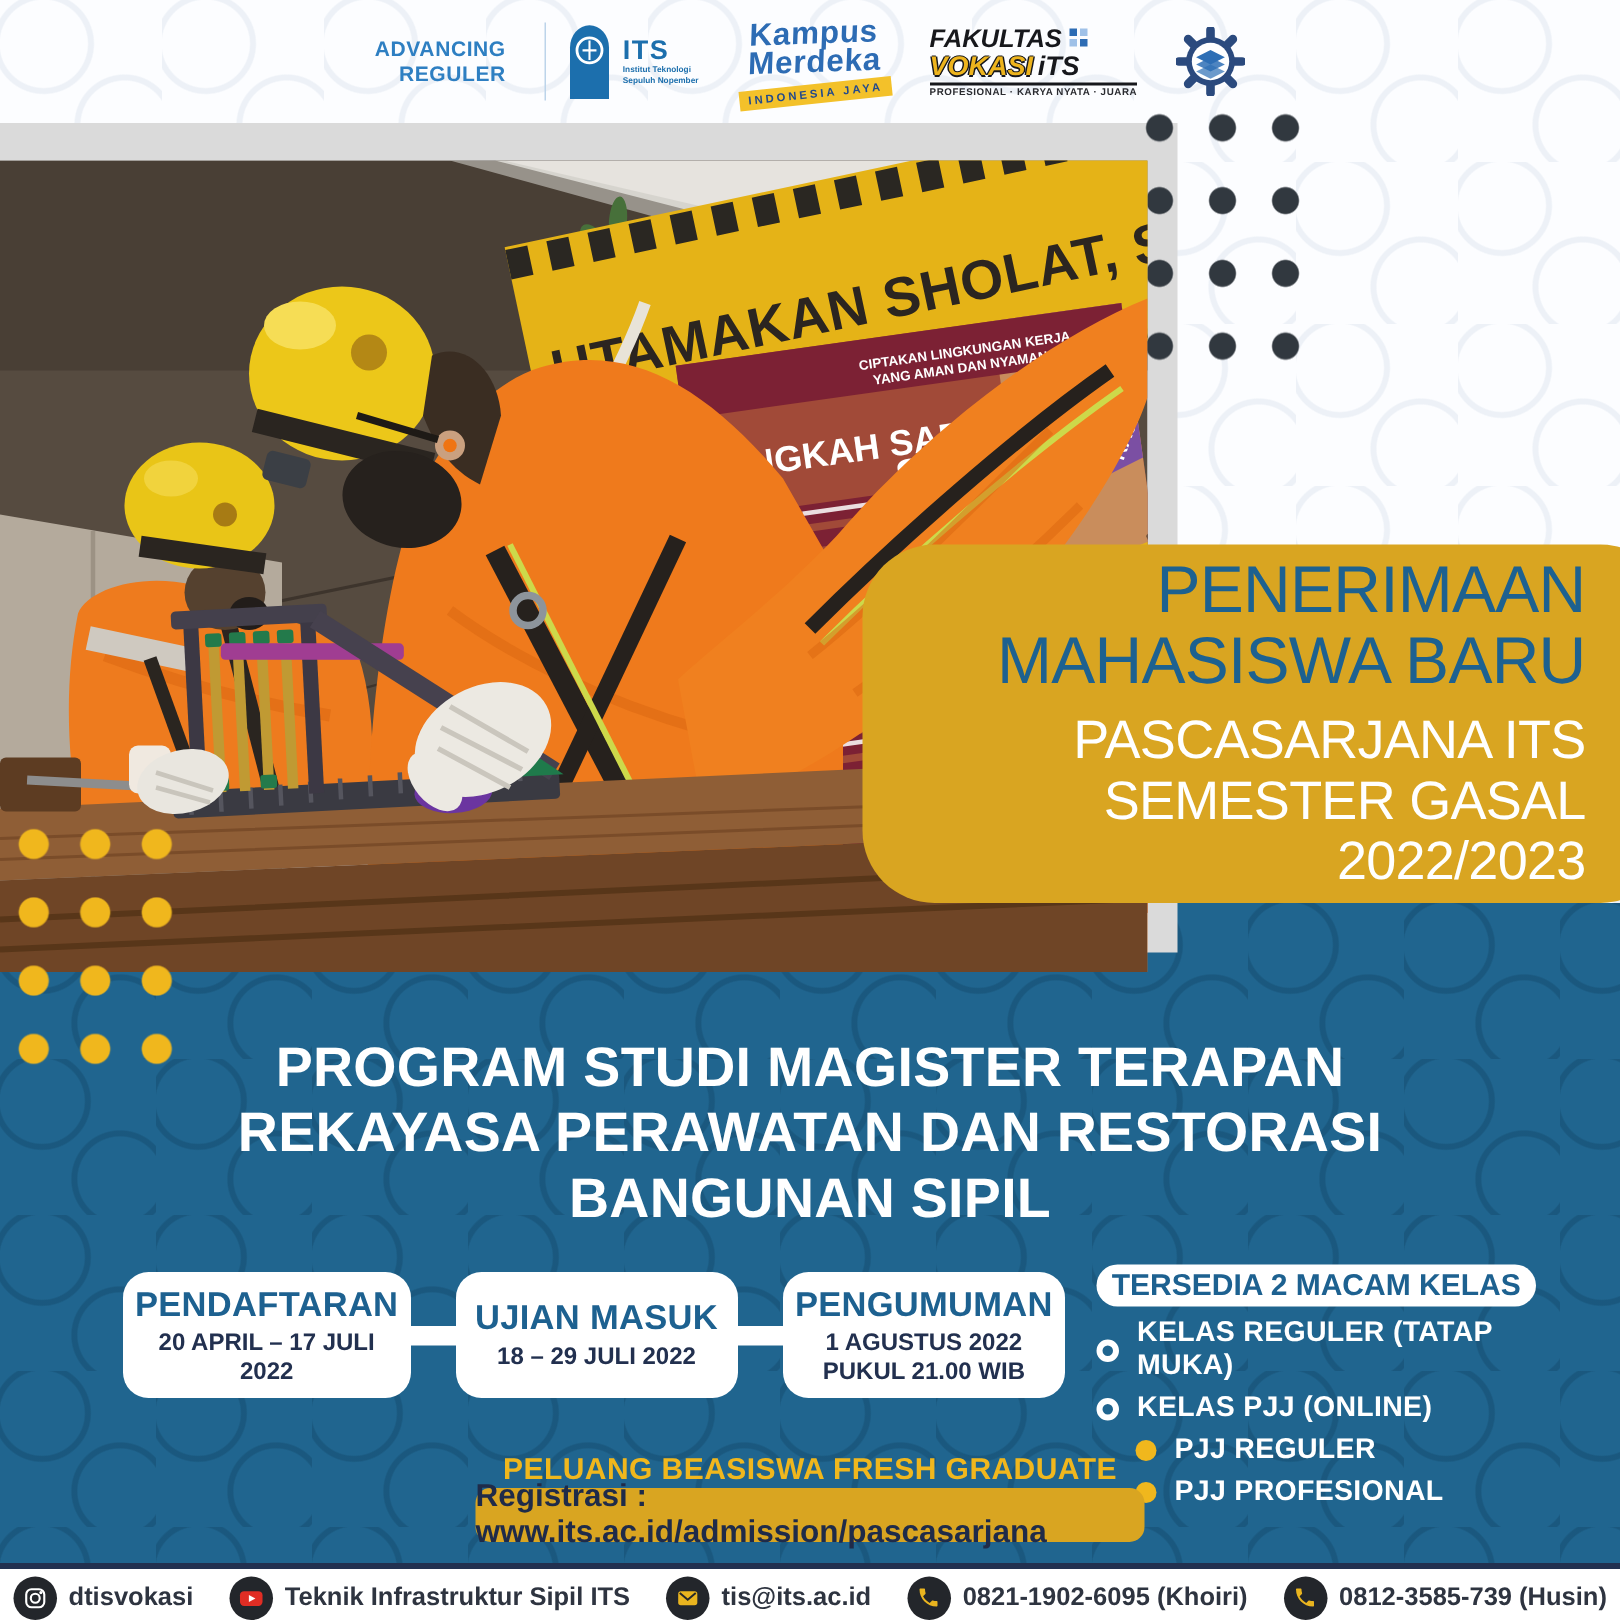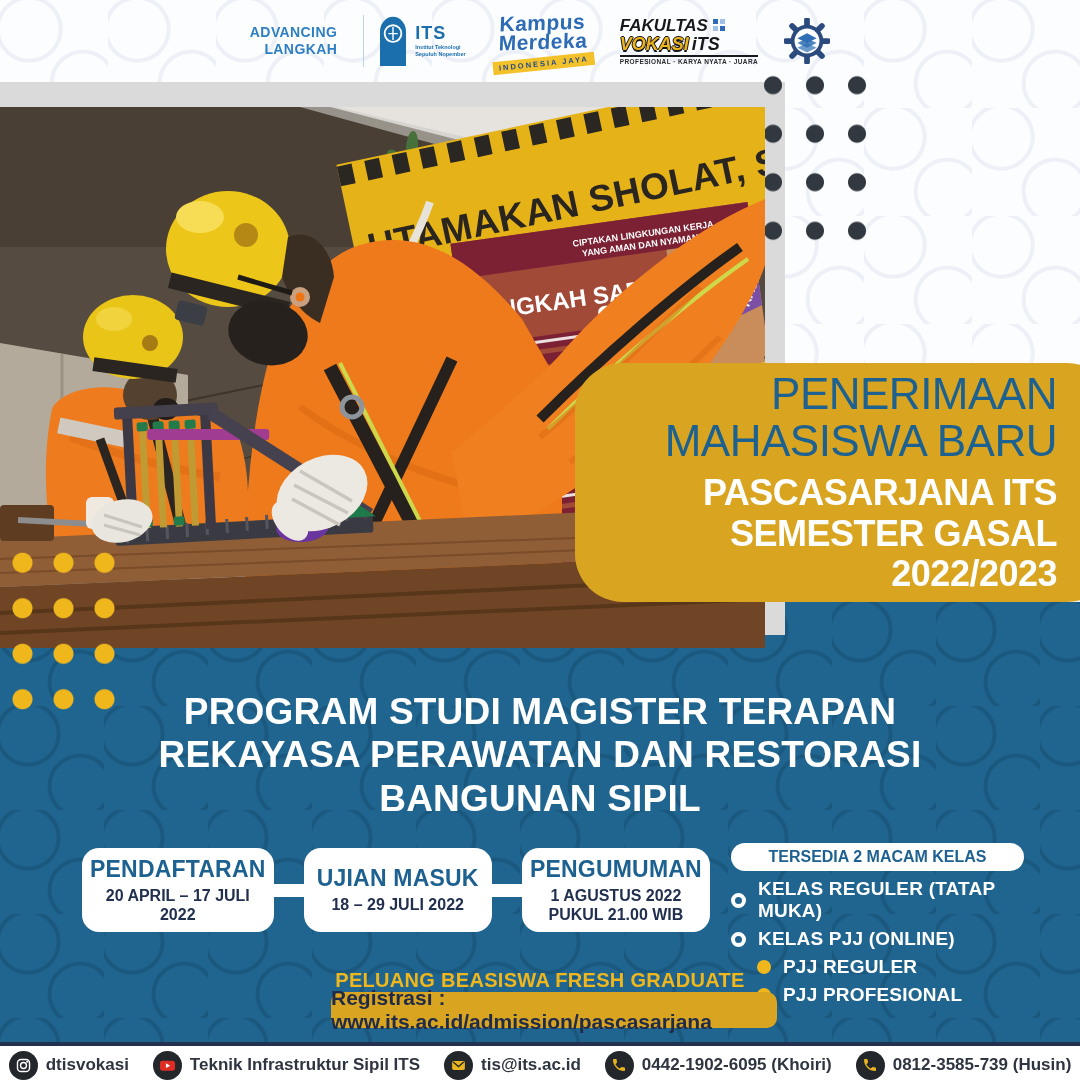--- a/index.html
+++ b/index.html
@@ -38,21 +38,21 @@
     background-image:radial-gradient(circle, #31383f 8.5px, rgba(0,0,0,0) 9.5px);
     background-size:42px 48.5px;background-position:0 0;}
   .photo-wrap{left:0;top:107px;width:765px;height:541px;}
   svg text{font-family:"Liberation Sans",sans-serif;}
 
   
   .banner{left:575px;top:363px;width:540px;height:239px;border-radius:48px;background:#d9a521;
     display:flex;flex-direction:column;justify-content:center;align-items:flex-end;
     padding-right:58px;box-sizing:border-box;text-align:right;}
   .banner-l12{font-size:44px;font-weight:400;color:#1d6190;line-height:1.07;letter-spacing:-.5px;}
-  .banner-l34{font-size:36px;font-weight:700;color:#ffffff;line-height:1.13;letter-spacing:-.5px;}
+  .banner-l34{font-size:36px;font-weight:400;color:#ffffff;line-height:1.13;letter-spacing:-.5px;}
   .banner-gap{height:9px;}
 
   
   .blue{left:0;top:602px;width:1080px;height:440px;
     background-color:#20658f;
     background-image:
       radial-gradient(circle at 27% 27%, rgba(0,0,0,0) 28px, rgba(22,80,116,.6) 29px, rgba(22,80,116,.6) 32px, rgba(0,0,0,0) 33px),
       radial-gradient(circle at 77% 77%, rgba(0,0,0,0) 28px, rgba(22,80,116,.6) 29px, rgba(22,80,116,.6) 32px, rgba(0,0,0,0) 33px);
     background-size:104px 104px;}
   .yellow-dots{left:2px;top:540px;width:124px;height:183px;
@@ -62,27 +62,27 @@
     font-size:37px;font-weight:800;line-height:1.17;letter-spacing:.2px;}
   .wave{left:84px;top:816px;font-size:26px;font-weight:800;font-style:italic;color:#f0b71d;letter-spacing:.3px;}
   .timeline{left:82px;top:848px;width:628px;display:flex;align-items:stretch;}
   .tbox{background:#fff;border-radius:17px;min-height:84px;box-sizing:border-box;
     display:flex;flex-direction:column;justify-content:center;align-items:center;padding:6px 8px;flex:1;}
   .tbox-title{font-size:23px;font-weight:800;color:#1d6190;letter-spacing:.2px;}
   .tbox-date{font-size:16px;font-weight:700;color:#22304f;margin-top:4px;line-height:1.15;text-align:center;}
   .tlink{width:30px;height:13px;background:#fff;align-self:center;flex:0 0 auto;}
   .classes{left:731px;top:843px;width:312px;}
   .cls-pill{background:#fff;border-radius:14px;height:28px;display:flex;align-items:center;justify-content:center;
-    font-size:16px;font-weight:800;color:#1d6190;margin-bottom:7px;width:293px;box-sizing:border-box;}
+    font-size:20px;font-weight:800;color:#1d6190;margin-bottom:7px;width:293px;box-sizing:border-box;}
   .cls-row{display:flex;align-items:center;gap:12px;margin-bottom:6px;color:#fff;font-size:19px;font-weight:700;letter-spacing:.2px;}
   .ring{width:7px;height:7px;border:4px solid #fff;border-radius:50%;flex:0 0 auto;}
   .cls-sub{margin-left:26px;}
   .dot{width:14px;height:14px;border-radius:50%;background:#f0b71d;flex:0 0 auto;}
   .scholar{left:0;top:969px;width:1080px;text-align:center;font-size:20px;font-weight:800;color:#f0b71d;letter-spacing:.3px;}
-  .regbar{left:331px;top:992px;width:446px;height:36px;background:#d9a521;border-radius:10px;
+  .regbar{left:317px;top:992px;width:446px;height:36px;background:#d9a521;border-radius:10px;
     display:flex;align-items:center;justify-content:center;font-size:21px;font-weight:700;color:#1f2b49;cursor:pointer;}
 
   
   .footer{left:0;top:1042px;width:1080px;height:42px;background:#fff;border-top:4px solid #223150;box-sizing:border-box;
     display:flex;align-items:center;justify-content:center;gap:24px;}
   .f-item{display:flex;align-items:center;gap:8px;font-size:17px;font-weight:700;color:#2e3440;cursor:pointer;}
   .f-ico{width:29px;height:29px;border-radius:50%;background:#23262b;display:flex;align-items:center;justify-content:center;flex:0 0 auto;}
 </style>
 </head>
 <body>
@@ -302,21 +302,21 @@
     <div class="banner-l12">PENERIMAAN</div>
     <div class="banner-l12">MAHASISWA BARU</div>
     <div class="banner-gap"></div>
     <div class="banner-l34">PASCASARJANA ITS</div>
     <div class="banner-l34">SEMESTER GASAL 2022/2023</div>
   </div>
 
   <div class="abs header">
     <div class="adv">
       <div>ADVANCING</div>
-      <div>LANGKAH</div>
+      <div>REGULER</div>
     </div>
     <div class="its-lockup">
       <svg width="30" height="52" viewBox="0 0 30 56">
         <path d="M1,18 a14,16 0 0 1 28,0 V55 H1 Z" fill="#1c6fad"></path>
         <circle cx="15" cy="20" r="9" fill="none" stroke="#ffffff" stroke-width="2"></circle>
         <path d="M15,13 V27 M10,20 H20" stroke="#ffffff" stroke-width="1.5"></path>
       </svg>
       <div class="its-text">
         <div class="its-abbr">ITS</div>
         <div class="its-sub">
@@ -438,21 +438,21 @@
         </svg>
       </span>
       <span>tis@its.ac.id</span>
     </div>
     <div class="f-item">
       <span class="f-ico">
         <svg width="16" height="16" viewBox="0 0 24 24">
           <path d="M6.6 10.8c1.4 2.8 3.8 5.1 6.6 6.6l2.2-2.2c.3-.3.7-.4 1-.2 1.1.4 2.3.6 3.6.6.6 0 1 .4 1 1V20c0 .6-.4 1-1 1C10.6 21 3 13.4 3 4c0-.6.4-1 1-1h3.5c.6 0 1 .4 1 1 0 1.2.2 2.4.6 3.6.1.3 0 .7-.2 1l-2.3 2.2z" fill="#e9b41f"></path>
         </svg>
       </span>
-      <span>0442-1902-6095 (Khoiri)</span>
+      <span>0821-1902-6095 (Khoiri)</span>
     </div>
     <div class="f-item">
       <span class="f-ico">
         <svg width="16" height="16" viewBox="0 0 24 24">
           <path d="M6.6 10.8c1.4 2.8 3.8 5.1 6.6 6.6l2.2-2.2c.3-.3.7-.4 1-.2 1.1.4 2.3.6 3.6.6.6 0 1 .4 1 1V20c0 .6-.4 1-1 1C10.6 21 3 13.4 3 4c0-.6.4-1 1-1h3.5c.6 0 1 .4 1 1 0 1.2.2 2.4.6 3.6.1.3 0 .7-.2 1l-2.3 2.2z" fill="#e9b41f"></path>
         </svg>
       </span>
       <span>0812-3585-739 (Husin)</span>
     </div>
   </div>

